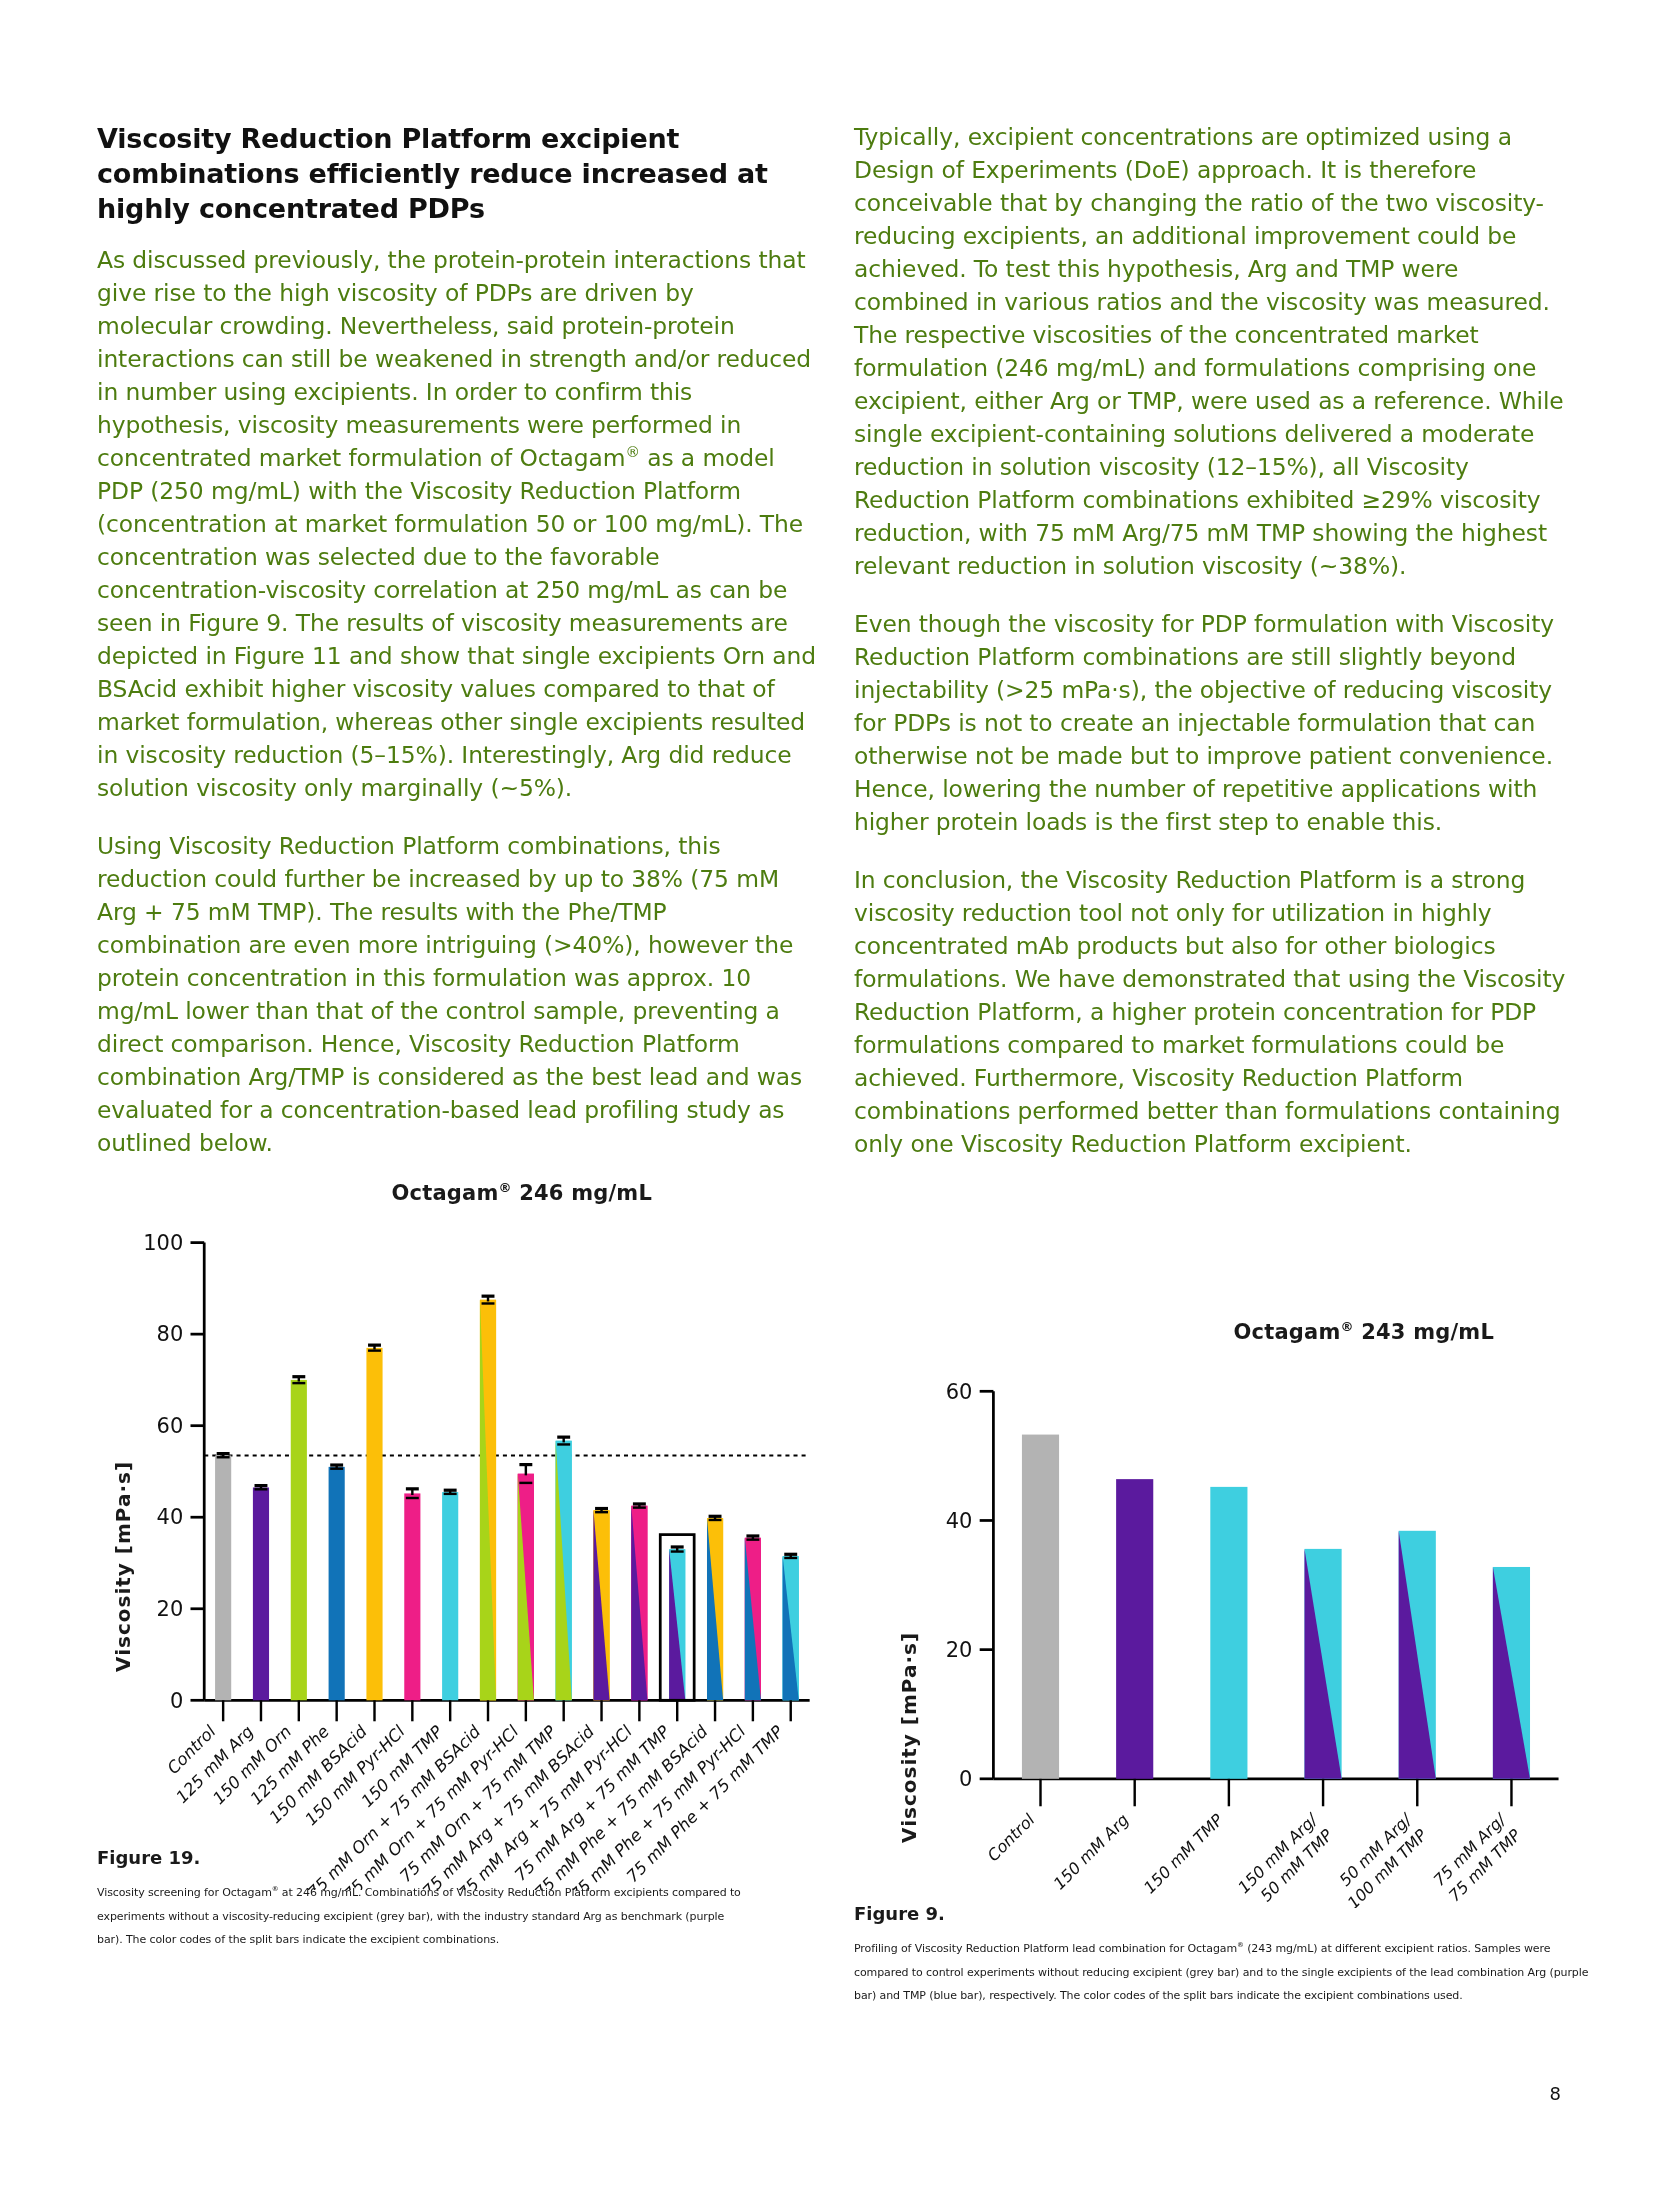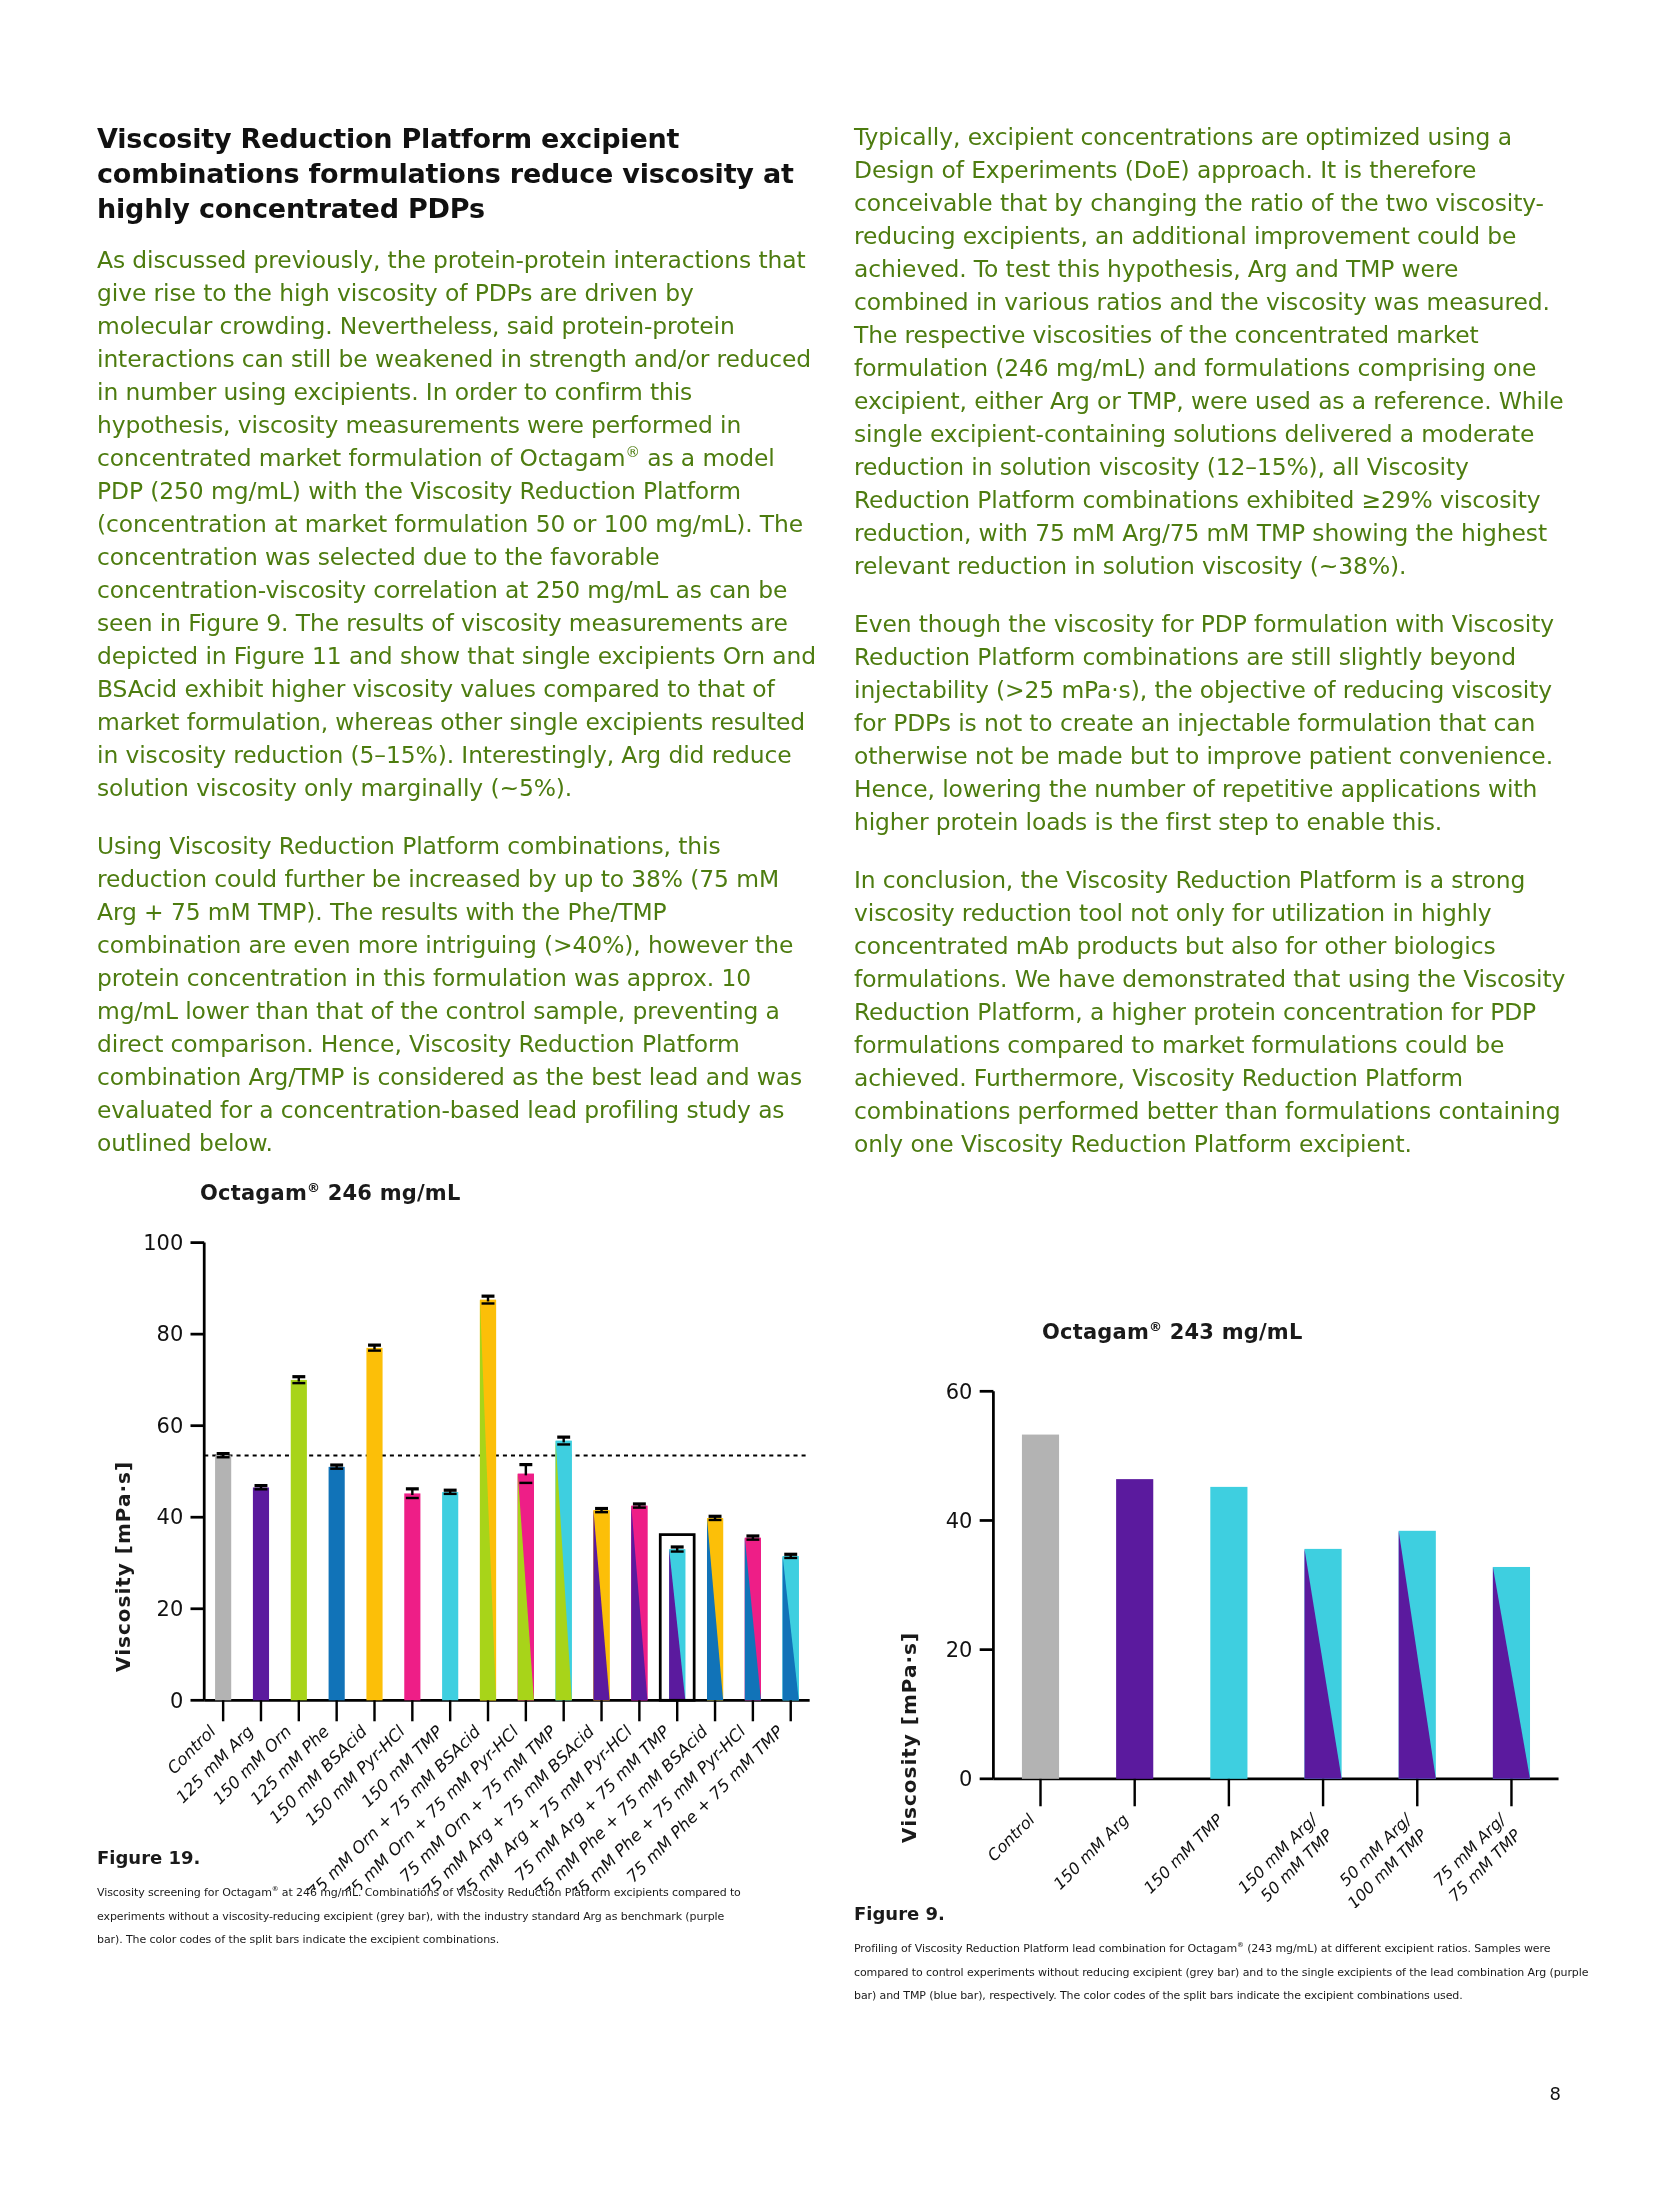--- a/index.html
+++ b/index.html
@@ -38,21 +38,21 @@
   .fig-cap-title {
     font-weight:bold; font-size:18px; line-height:24px; margin:0 0 11.3px 0;
   }
   .fig-cap-body {
     font-size:11px; line-height:23.4px; margin:0; letter-spacing:-0.1px;
   }
 
   
   .chart-block { position:absolute; }
   .chart-title {
-    text-align:left; font-weight:bold; font-size:21px;
+    text-align:right; font-weight:bold; font-size:21px;
     margin:0; letter-spacing:0.2px;
   }
   .plot-wrap { position:relative; }
   svg.plot { display:block; }
   .ylab {
     position:absolute;
     font-weight:bold;
     font-size:20px;
     letter-spacing:1px;
     transform-origin:0 0;
@@ -66,21 +66,21 @@
   .tickfont { font-family:"DejaVu Sans", sans-serif; font-size:26px; fill:#111; }
   .catfont  { font-family:"DejaVu Sans", sans-serif; font-style:italic; font-size:20.5px; fill:#111; }
   .catfont2 { font-family:"DejaVu Sans", sans-serif; font-style:italic; font-size:20px; fill:#111; }
 </style>
 </head>
 <body>
 
 <div class="page">
 
   <div class="col col-left">
-    <h2 class="sec-title">Viscosity Reduction Platform excipient combinations formulations reduce viscosity at highly concentrated PDPs</h2>
+    <h2 class="sec-title">Viscosity Reduction Platform excipient combinations efficiently reduce increased at highly concentrated PDPs</h2>
     <p class="body">As discussed previously, the protein-protein interactions that give rise to the high viscosity of PDPs are driven by molecular crowding. Nevertheless, said protein-protein interactions can still be weakened in strength and/or reduced in number using excipients. In order to confirm this hypothesis, viscosity measurements were performed in concentrated market formulation of Octagam<sup>®</sup> as a model PDP (250 mg/mL) with the Viscosity Reduction Platform (concentration at market formulation 50 or 100 mg/mL). The concentration was selected due to the favorable concentration-viscosity correlation at 250 mg/mL as can be seen in Figure 9. The results of viscosity measurements are depicted in Figure 11 and show that single excipients Orn and BSAcid exhibit higher viscosity values compared to that of market formulation, whereas other single excipients resulted in viscosity reduction (5–15%). Interestingly, Arg did reduce solution viscosity only marginally (~5%).</p>
     <p class="body">Using Viscosity Reduction Platform combinations, this reduction could further be increased by up to 38% (75 mM Arg + 75 mM TMP). The results with the Phe/TMP combination are even more intriguing (&gt;40%), however the protein concentration in this formulation was approx. 10 mg/mL lower than that of the control sample, preventing a direct comparison. Hence, Viscosity Reduction Platform combination Arg/TMP is considered as the best lead and was evaluated for a concentration-based lead profiling study as outlined below.</p>
   </div>
 
   <div class="col col-right">
     <p class="body">Typically, excipient concentrations are optimized using a Design of Experiments (DoE) approach. It is therefore conceivable that by changing the ratio of the two viscosity-reducing excipients, an additional improvement could be achieved. To test this hypothesis, Arg and TMP were combined in various ratios and the viscosity was measured. The respective viscosities of the concentrated market formulation (246 mg/mL) and formulations comprising one excipient, either Arg or TMP, were used as a reference. While single excipient-containing solutions delivered a moderate reduction in solution viscosity (12–15%), all Viscosity Reduction Platform combinations exhibited ≥29% viscosity reduction, with 75 mM Arg/75 mM TMP showing the highest relevant reduction in solution viscosity (~38%).</p>
     <p class="body">Even though the viscosity for PDP formulation with Viscosity Reduction Platform combinations are still slightly beyond injectability (&gt;25 mPa·s), the objective of reducing viscosity for PDPs is not to create an injectable formulation that can otherwise not be made but to improve patient convenience. Hence, lowering the number of repetitive applications with higher protein loads is the first step to enable this.</p>
     <p class="body">In conclusion, the Viscosity Reduction Platform is a strong viscosity reduction tool not only for utilization in highly concentrated mAb products but also for other biologics formulations. We have demonstrated that using the Viscosity Reduction Platform, a higher protein concentration for PDP formulations compared to market formulations could be achieved. Furthermore, Viscosity Reduction Platform combinations performed better than formulations containing only one Viscosity Reduction Platform excipient.</p>
   </div>
 

